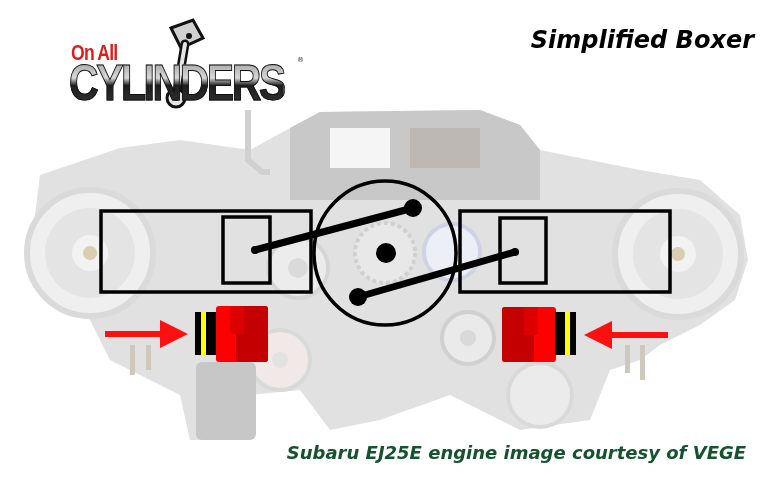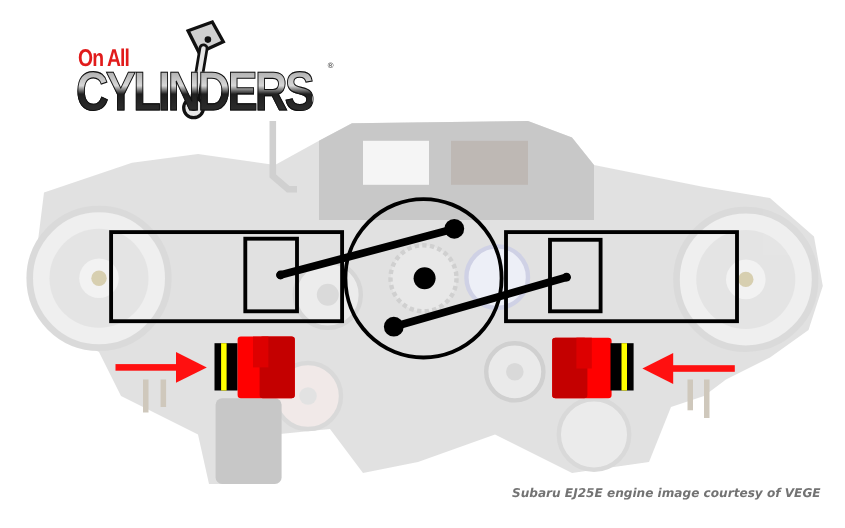--- a/index.html
+++ b/index.html
@@ -6,21 +6,21 @@
     body { width: 768px; height: 480px; position: relative; overflow: hidden; font-family: "DejaVu Sans", sans-serif; }
     .logo { position: absolute; left: 34px; top: 18px; width: 240px; height: 96px; margin-left: 33px; }
     .logo .on-all { position: absolute; left: 4px; top: 22px; font-family: "Liberation Sans", sans-serif; font-weight: bold; font-size: 22px; color: #e11b1b; letter-spacing: -1px; transform: scaleX(0.8); transform-origin: left; }
     .logo .cylinders { position: absolute; left: 2px; top: 40px; font-family: "Liberation Sans", sans-serif; font-weight: bold; font-size: 50px; letter-spacing: -3px; transform: scaleX(0.82); transform-origin: left; line-height: 1;
       color: #2b2b2b;
       background: linear-gradient(#9a9a9a 0%, #d8d8d8 40%, #1f1f1f 55%, #333 100%);
       -webkit-background-clip: text; background-clip: text; -webkit-text-fill-color: transparent;
       -webkit-text-stroke: 1px #111; }
     .logo .reg { position: absolute; left: 230px; top: 38px; font-size: 7px; color: #333; }
     .title { position: absolute; right: 14px; top: 24px; text-align: right; font-family: "DejaVu Sans", sans-serif; font-weight: bold; font-style: italic; font-size: 24px; line-height: 32px; color: #000; }
-    .credit { position: absolute; right: 22px; top: 442px; font-family: "DejaVu Sans", sans-serif; font-weight: bold; font-style: italic; font-size: 11px; color: #737373; }
+    .credit { position: absolute; right: 22px; top: 442px; font-family: "DejaVu Sans", sans-serif; font-weight: bold; font-style: italic; font-size: 18px; color: #14532d; }
     svg.diagram { position: absolute; left: 0; top: 0; }
   </style>
 </head>
 <body>
 
 <div class="logo">
   <svg width="240" height="96" style="position:absolute;left:0;top:0;">
     <g transform="translate(96,0)">
       <path d="M8 10 L30 2 L40 20 L18 30 Z" fill="#d0d0d0" stroke="#111" stroke-width="3"></path>
       <circle cx="26" cy="18" r="3" fill="#111"></circle>
@@ -29,20 +29,21 @@
       <circle cx="13" cy="80" r="9" fill="#e6e6e6" stroke="#111" stroke-width="3"></circle>
       <circle cx="13" cy="80" r="3" fill="#111"></circle>
     </g>
   </svg>
   <span class="on-all">On All</span>
   <span class="cylinders">CYLINDERS</span>
   <span class="reg">®</span>
 </div>
 
 <div class="title">
+  <div>Simplified Boxer</div>
 </div>
 
 <svg class="diagram" width="768" height="480" viewBox="0 0 768 480">
 
   <g opacity="0.55">
 
     <path d="M40 175 L120 148 L180 140 L250 150 L290 128 L320 112 L480 110 L520 125 L540 150 L640 170 L700 180 L740 215 L748 260 L735 300 L700 325 L660 345 L640 360 L610 370 L590 420 L520 430 L450 395 L380 420 L330 430 L300 390 L250 395 L240 440 L190 440 L180 395 L140 375 L110 360 L90 320 L50 300 L30 255 Z" fill="#c9c9c9"></path>
     <path d="M290 128 L320 112 L480 110 L520 125 L540 150 L540 200 L290 200 Z" fill="#9c9c9c"></path>
     <rect x="330" y="128" width="60" height="40" fill="#ededed"></rect>
     <rect x="410" y="128" width="70" height="40" fill="#8a7f78"></rect>

